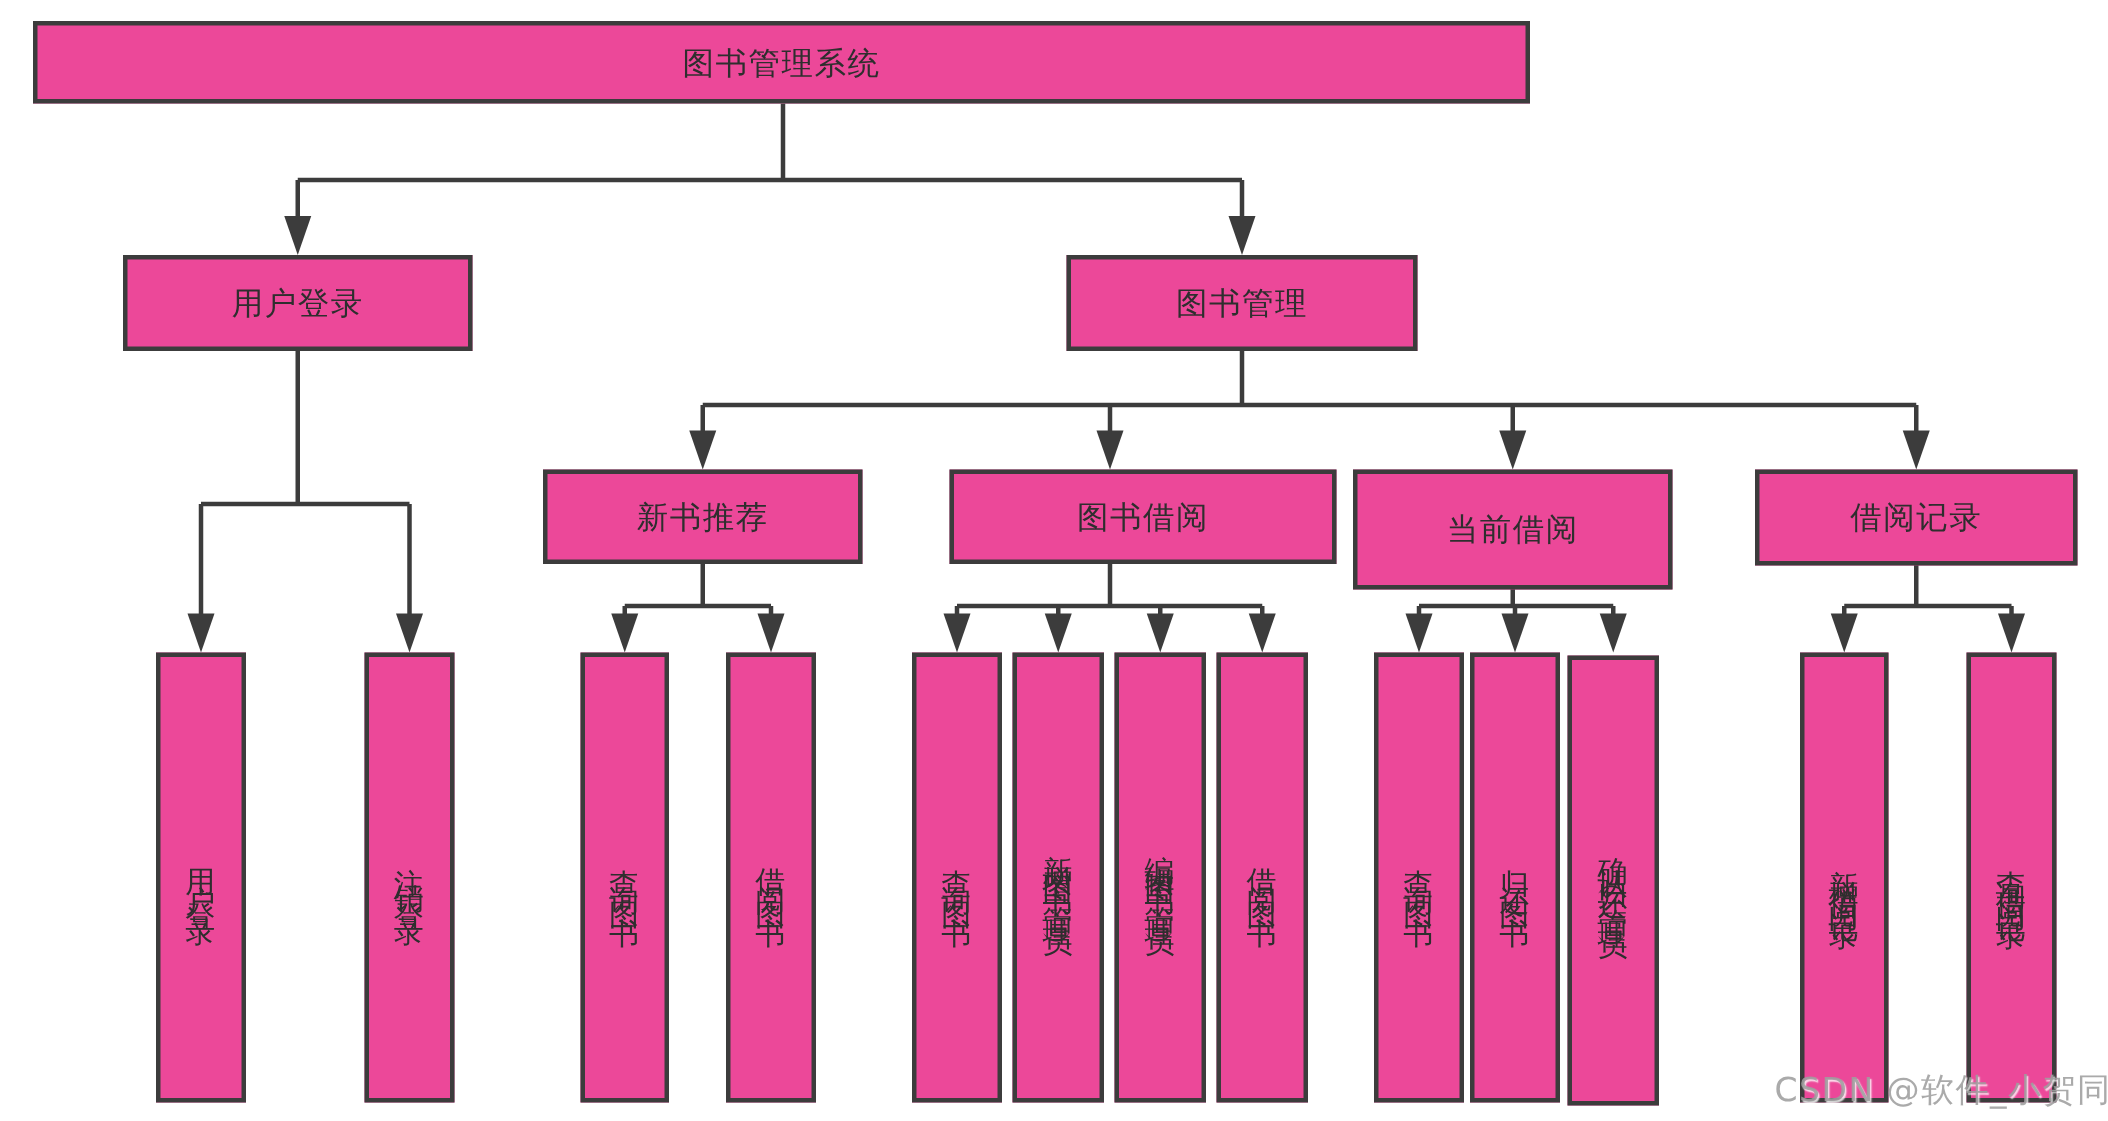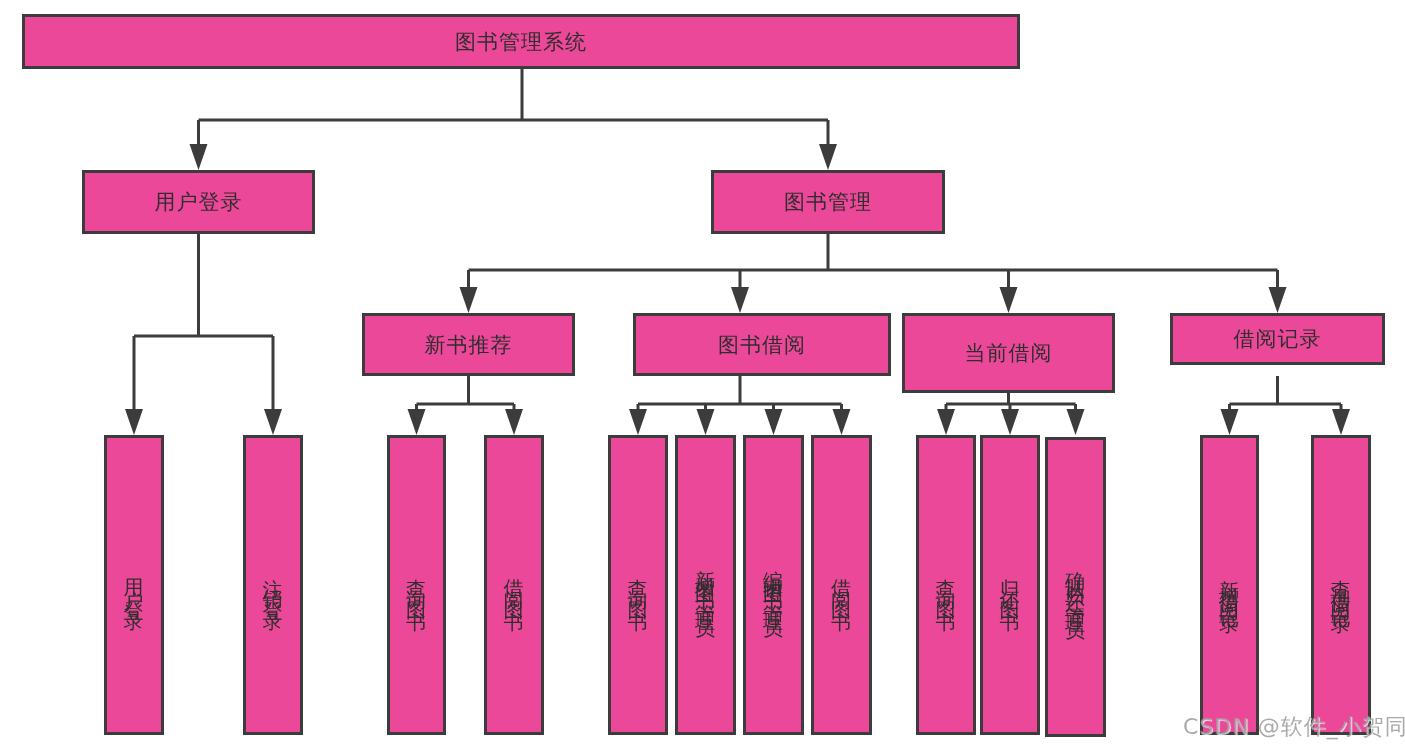--- a/index.html
+++ b/index.html
@@ -91,21 +91,21 @@
   </svg>
 
   <div class="node h-node" style="left:22px; top:14px; width:998px; height:55px;">图书管理系统</div>
 
   <div class="node h-node" style="left:82px; top:170px; width:233px; height:64px;">用户登录</div>
   <div class="node h-node" style="left:711px; top:170px; width:234px; height:64px;">图书管理</div>
 
   <div class="node h-node" style="left:362px; top:313px; width:213px; height:63px;">新书推荐</div>
   <div class="node h-node" style="left:633px; top:313px; width:258px; height:63px;">图书借阅</div>
   <div class="node h-node" style="left:902px; top:313px; width:213px; height:80px;">当前借阅</div>
-  <div class="node h-node" style="left:1170px; top:313px; width:215px; height:52px;">借阅记录</div>
+  <div class="node h-node" style="left:1170px; top:313px; width:215px; height:64px;">借阅记录</div>
 
   <div class="node v-node" style="left:104px; top:435px; width:60px; height:300px;">用户登录</div>
   <div class="node v-node" style="left:243px; top:435px; width:60px; height:300px;">注销登录</div>
 
   <div class="node v-node" style="left:387px; top:435px; width:59px; height:300px;">查询图书</div>
   <div class="node v-node" style="left:484px; top:435px; width:60px; height:300px;">借阅图书</div>
 
   <div class="node v-node" style="left:608px; top:435px; width:60px; height:300px;">查询图书</div>
   <div class="node v-node tight" style="left:675px; top:435px; width:61px; height:300px;">新增图书（管理员）</div>
   <div class="node v-node tight" style="left:743px; top:435px; width:61px; height:300px;">编辑图书（管理员）</div>

